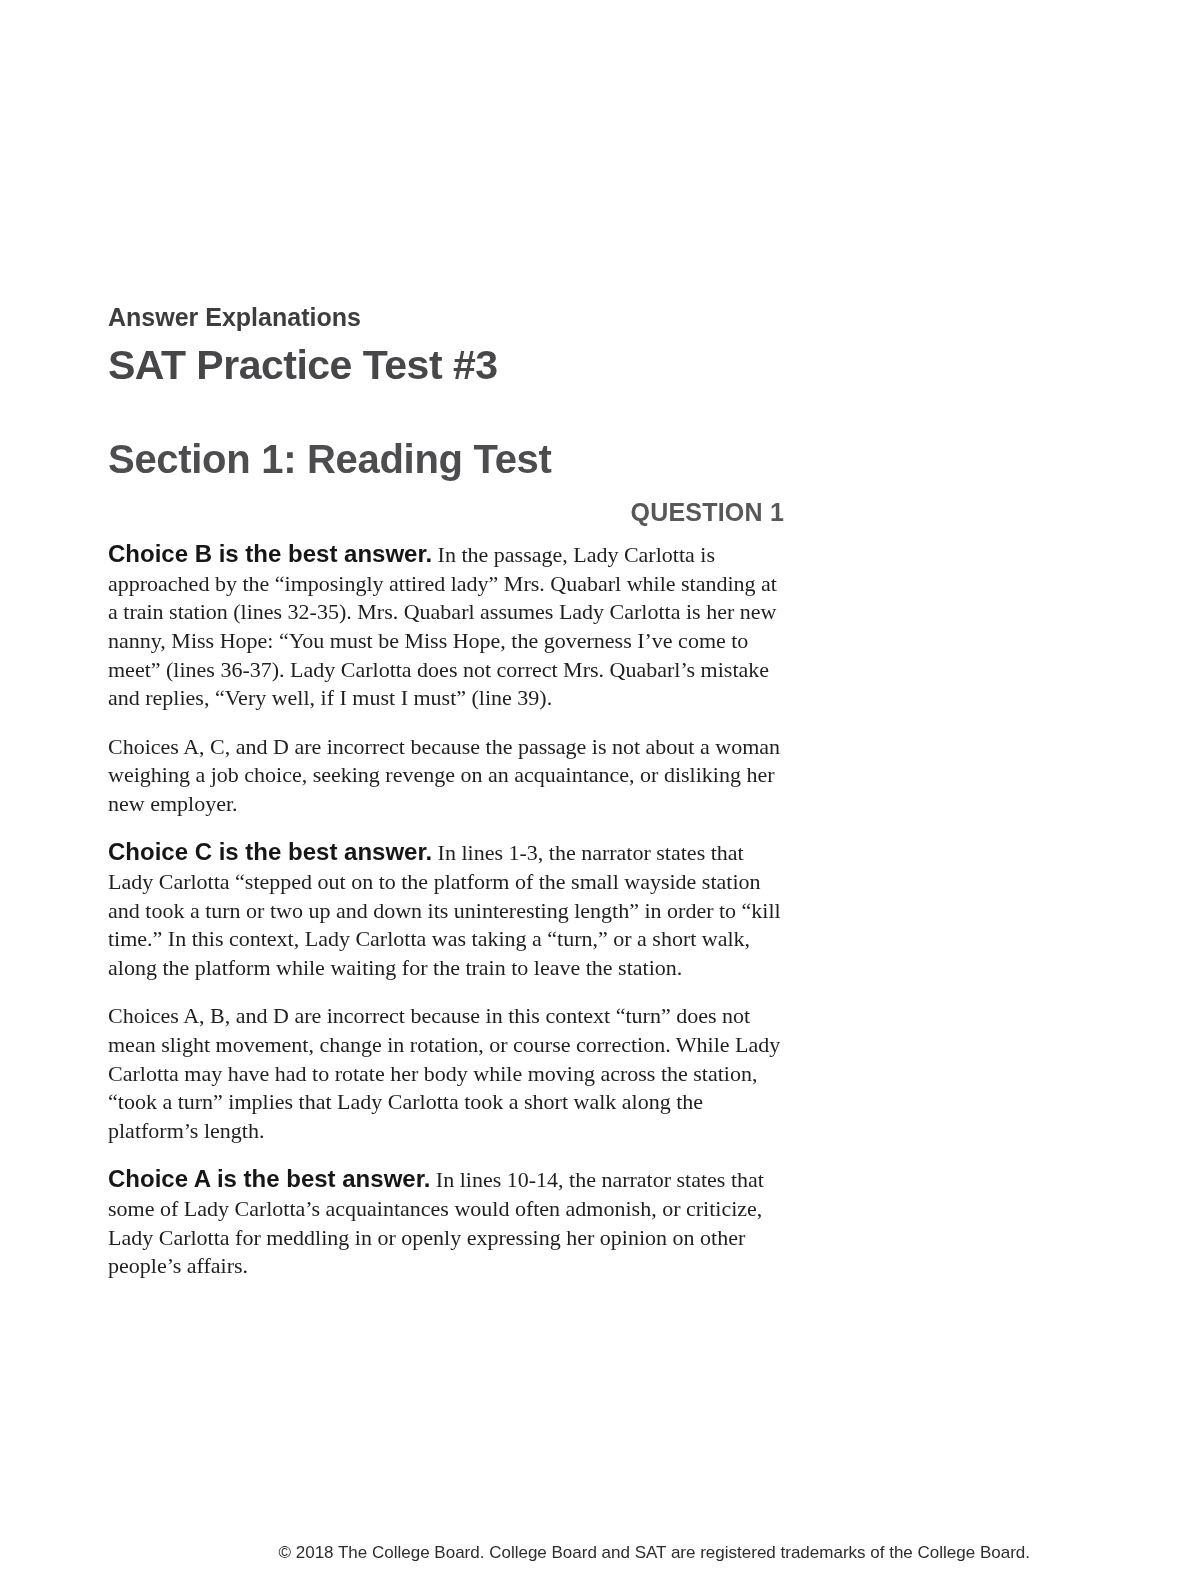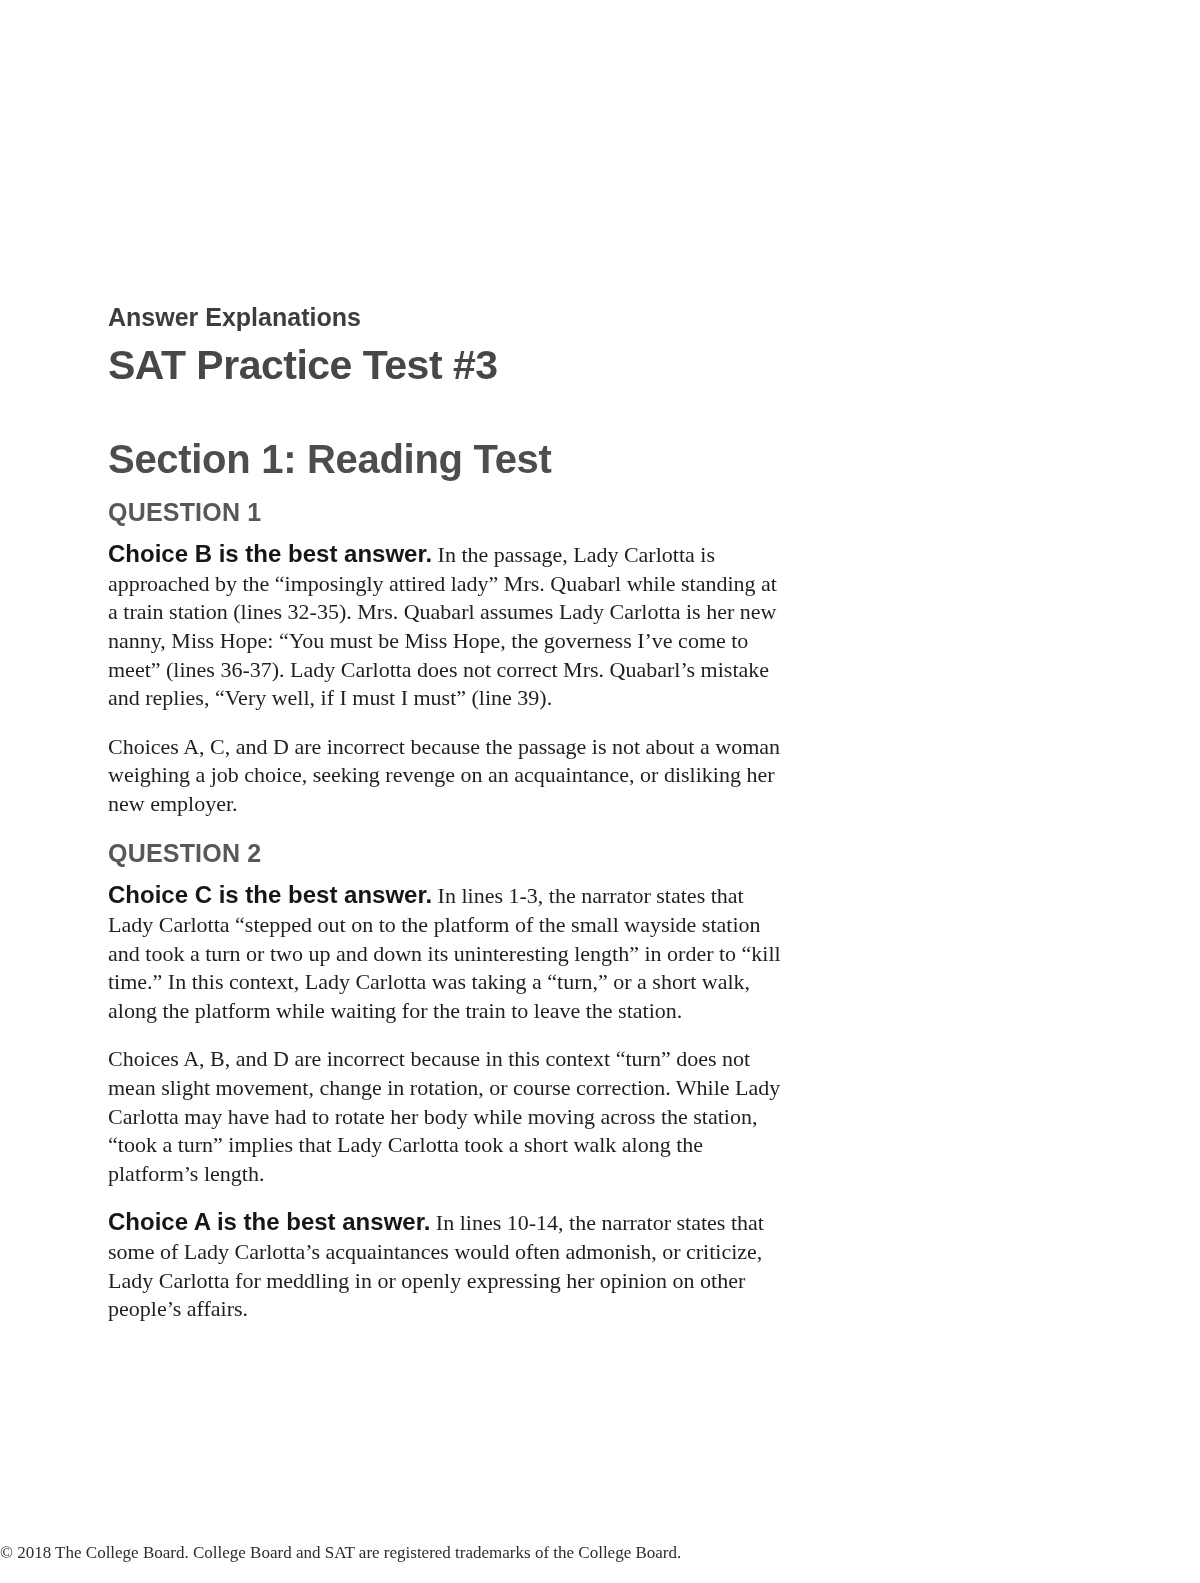--- a/index.html
+++ b/index.html
@@ -50,42 +50,43 @@
   .question { margin-top: 20px; }
   .question.first { margin-top: 14px; }
   .q-heading {
     font-family: "Liberation Sans", sans-serif;
     font-size: 25px;
     font-weight: 700;
     line-height: 1.2;
     letter-spacing: 0.2px;
     color: #58585b;
     margin: 0;
+    text-align: right;
   }
   .body-para {
     font-family: "Liberation Serif", serif;
     font-size: 22px;
     line-height: 28.6px;
     color: #1f1f1f;
     margin: 13px 0 0 0;
   }
   .body-para + .body-para { margin-top: 19px; }
   .lead {
     font-family: "Liberation Sans", sans-serif;
     font-size: 24px;
     font-weight: 700;
     color: #161616;
   }
   .footer {
     position: absolute;
     left: 0;
     top: 1526px;
     width: 1030px;
-    text-align: left;
-    font-family: Liberation Serif, serif;
+    text-align: right;
+    font-family: Liberation Sans, sans-serif;
     font-size: 17px;
     color: #2d2d2d;
   }
 </style>
 </head>
 <body>
 
 <div class="page">
   <div class="content">
 
@@ -99,21 +100,20 @@
         <strong class="lead">Choice B is the best answer.</strong>
         <span>In the passage, Lady Carlotta is approached by the “imposingly attired lady” Mrs. Quabarl while standing at a train station (lines 32-35). Mrs. Quabarl assumes Lady Carlotta is her new nanny, Miss Hope: “You must be Miss Hope, the governess I’ve come to meet” (lines 36-37). Lady Carlotta does not correct Mrs. Quabarl’s mistake and replies, “Very well, if I must I must” (line 39).</span>
       </p>
       <p class="body-para">
         <strong class="lead"></strong>
         <span>Choices A, C, and D are incorrect because the passage is not about a woman weighing a job choice, seeking revenge on an acquaintance, or disliking her new employer.</span>
       </p>
     </div>
 
     <div class="question">
-      <h3 class="q-heading">QUESTION 2</h3>
       <p class="body-para">
         <strong class="lead">Choice C is the best answer.</strong>
         <span>In lines 1-3, the narrator states that Lady Carlotta “stepped out on to the platform of the small wayside station and took a turn or two up and down its uninteresting length” in order to “kill time.” In this context, Lady Carlotta was taking a “turn,” or a short walk, along the platform while waiting for the train to leave the station.</span>
       </p>
       <p class="body-para">
         <strong class="lead"></strong>
         <span>Choices A, B, and D are incorrect because in this context “turn” does not mean slight movement, change in rotation, or course correction. While Lady Carlotta may have had to rotate her body while moving across the station, “took a turn” implies that Lady Carlotta took a short walk along the platform’s length.</span>
       </p>
     </div>
 

